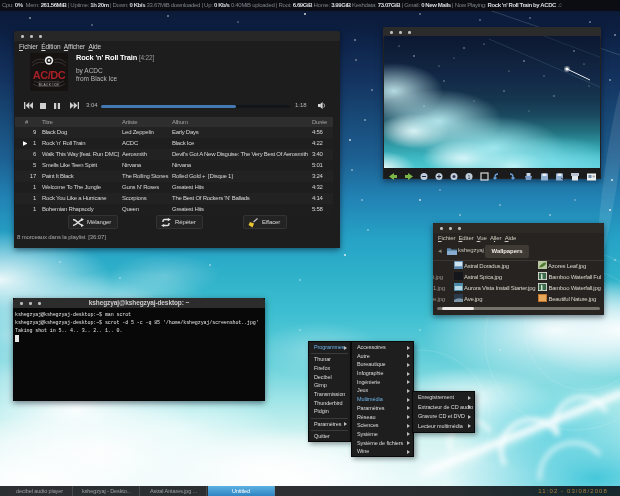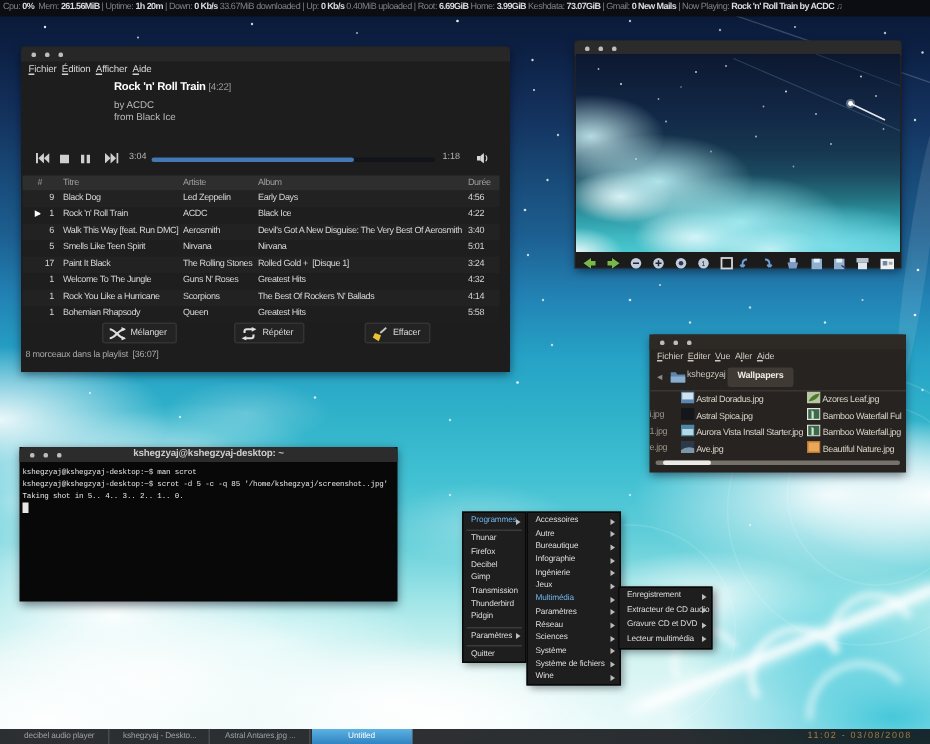--- a/index.html
+++ b/index.html
@@ -210,20 +210,37 @@
 
 <div class="win" id="player">
   <div class="tbar">
         <div class="dots">
           <i></i>
           <i></i>
           <i></i>
         </div>
       </div>
   <div class="menus"><u>F</u>ichier&nbsp;&nbsp;<u>É</u>dition&nbsp;&nbsp;<u>A</u>fficher&nbsp;&nbsp;<u>A</u>ide</div>
+  <div id="cover">
+    <svg width="38" height="38" viewBox="0 0 38 38">
+      <rect width="38" height="38" fill="#161212"></rect>
+      <g opacity="0.8" stroke="#4a4642" fill="none" stroke-width="0.8">
+        <path d="M2 10 Q8 4 14 7 M36 10 Q30 4 24 7"></path>
+        <path d="M2 13 Q8 8 14 9.5 M36 13 Q30 8 24 9.5"></path>
+        <path d="M3 31 Q9 35 15 32 M35 31 Q29 35 23 32"></path>
+        <path d="M4 28 L9 30 M34 28 L29 30"></path>
+      </g>
+      <circle cx="19" cy="7.5" r="4.2" fill="#f2f2f2"></circle>
+      <circle cx="19" cy="7.5" r="2.6" fill="#1a1a1a"></circle>
+      <circle cx="19" cy="7.5" r="1.2" fill="#f2f2f2"></circle>
+      <text x="19" y="25.5" font-size="11" font-weight="bold" text-anchor="middle" fill="#a82026" font-family="Liberation Sans" letter-spacing="-0.5">AC/DC</text>
+      <rect x="9" y="28.5" width="20" height="5" fill="#221e1e" stroke="#4a4642" stroke-width="0.6"></rect>
+      <text x="19" y="32.5" font-size="3.2" text-anchor="middle" fill="#b8b4b0" letter-spacing="0.4">BLACK ICE</text>
+    </svg>
+  </div>
   <div id="trackinfo">
     <div class="t1">Rock 'n' Roll Train <span>[4:22]</span></div>
     <div class="t2">by ACDC</div>
     <div class="t3">from Black Ice</div>
   </div>
   <div id="controls">
     <svg style="left:10px; top:3px;" width="9" height="7" viewBox="0 0 9 7">
           <g fill="#cfcfcf">
             <rect x="0" y="0" width="1.3" height="7"></rect>
             <path d="M5.3 0 L1.6 3.5 L5.3 7 Z"></path>

